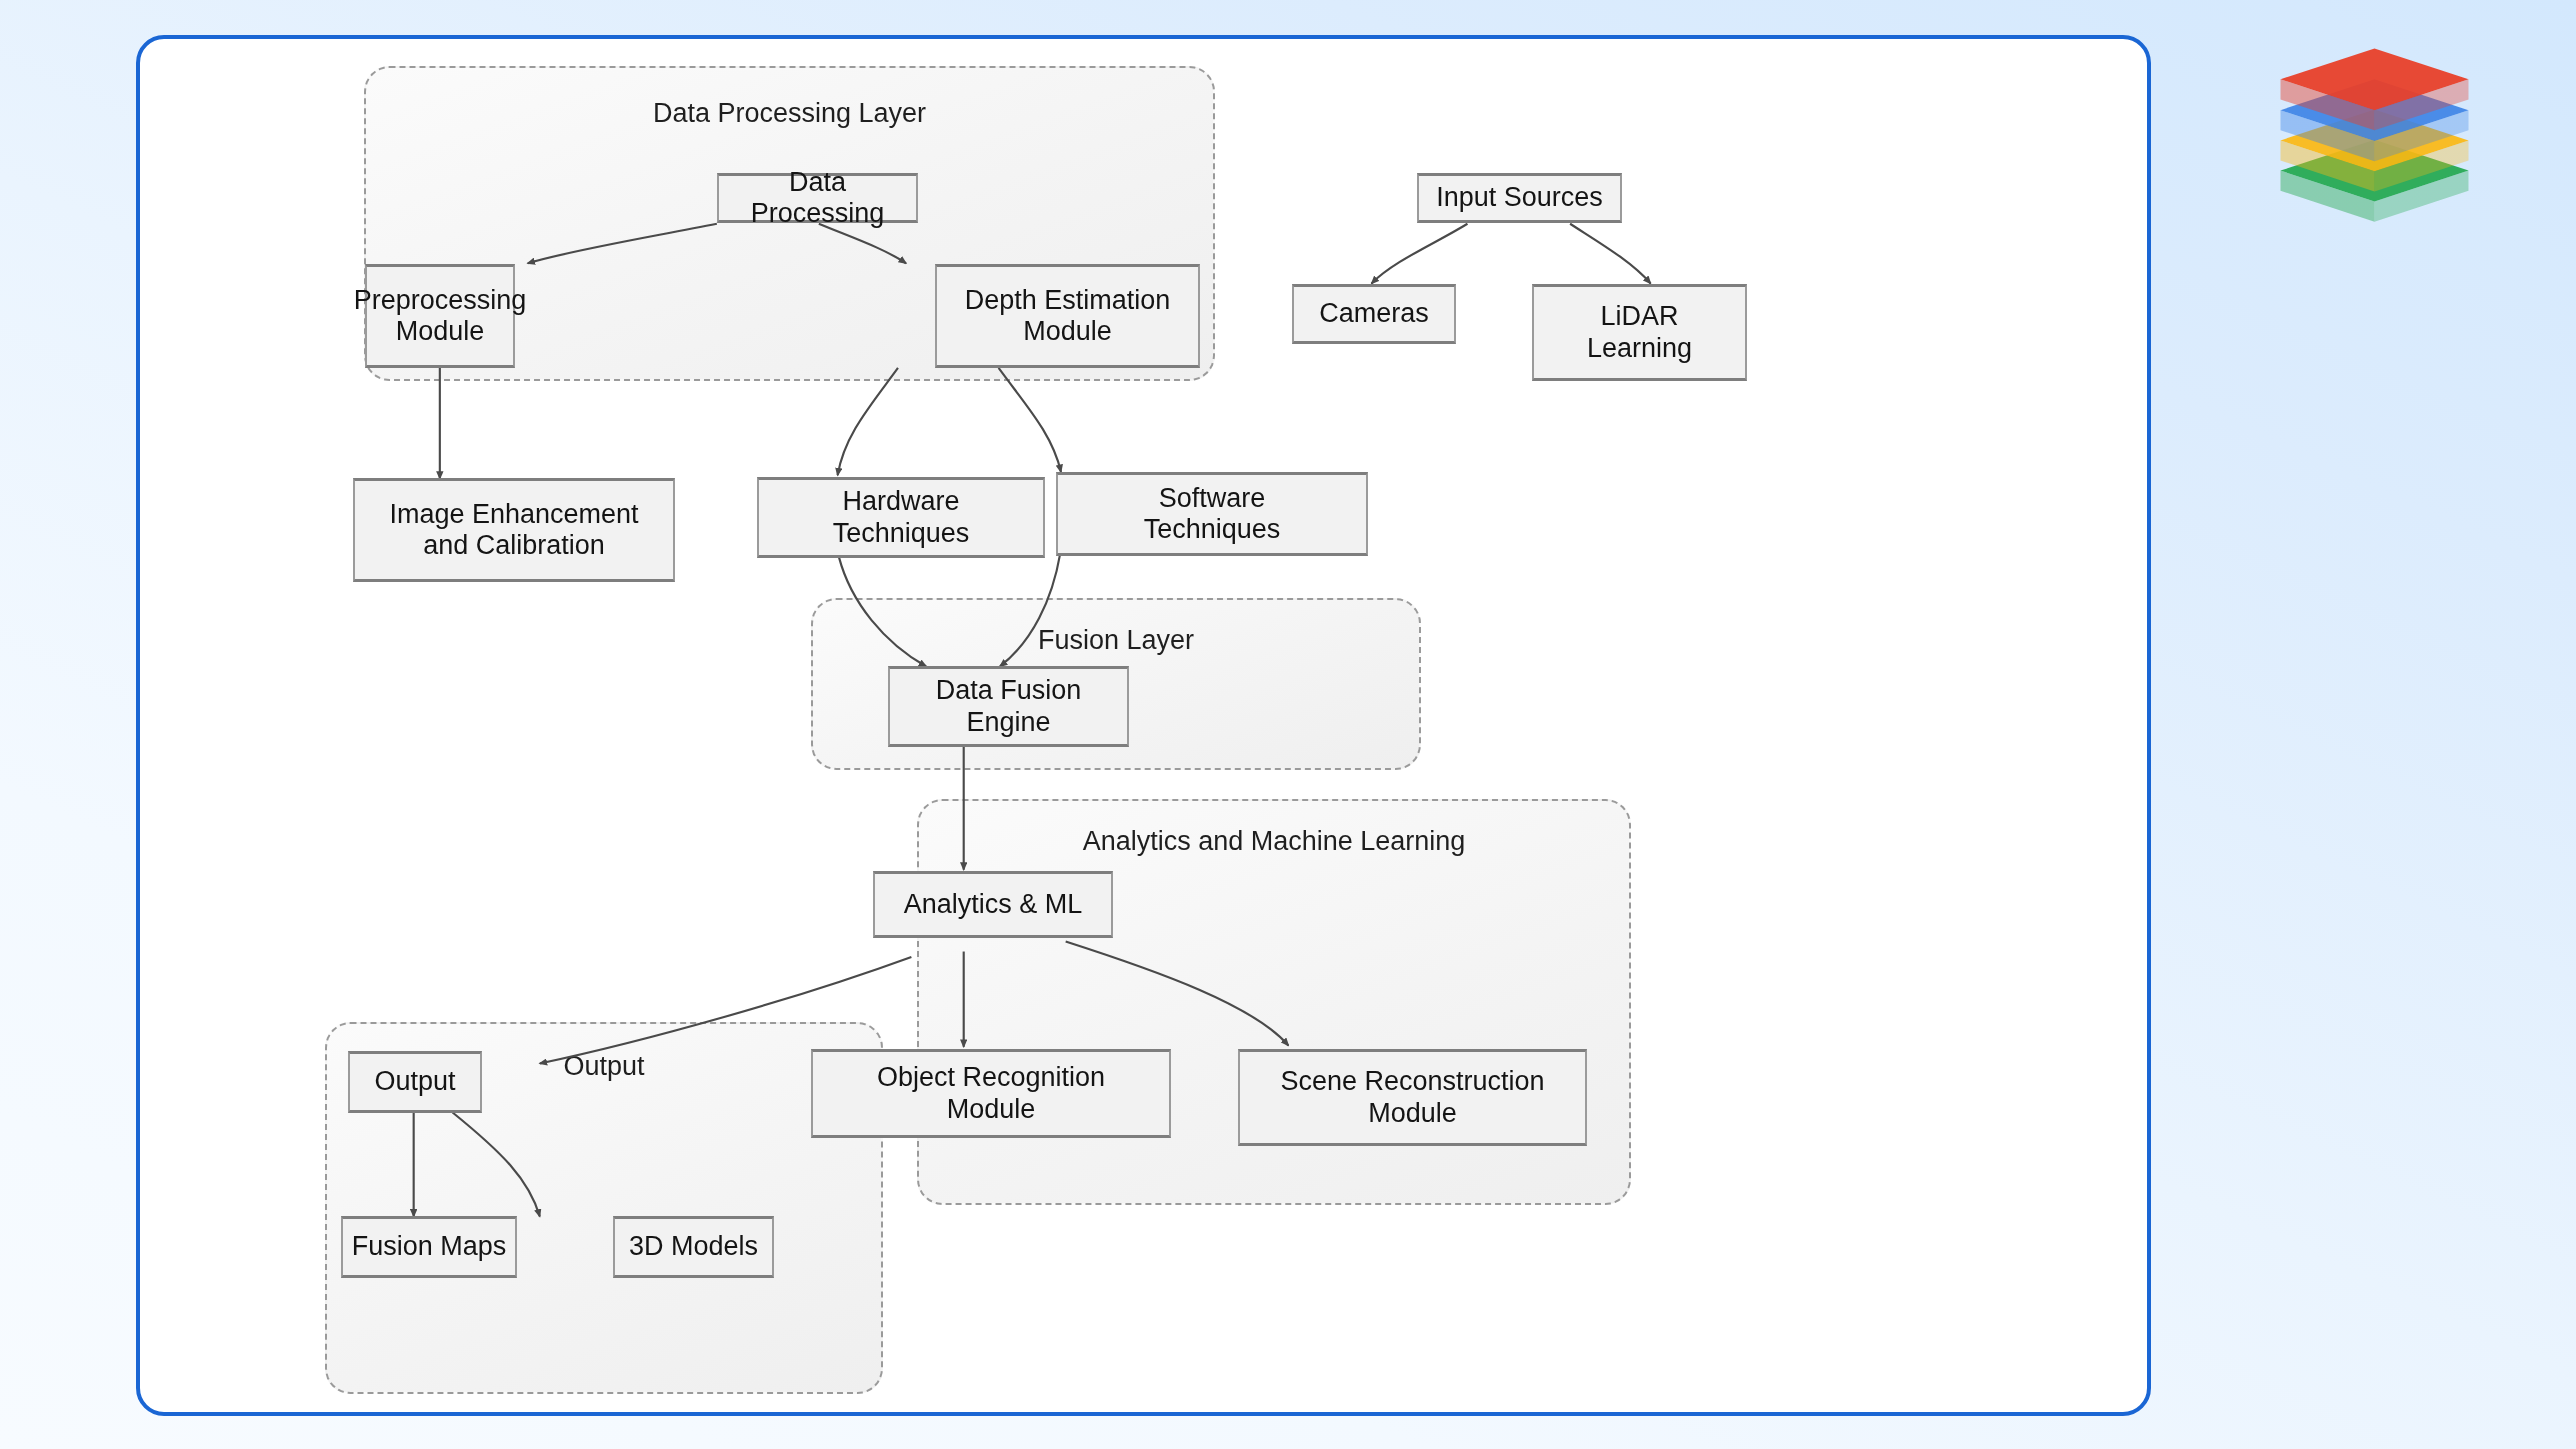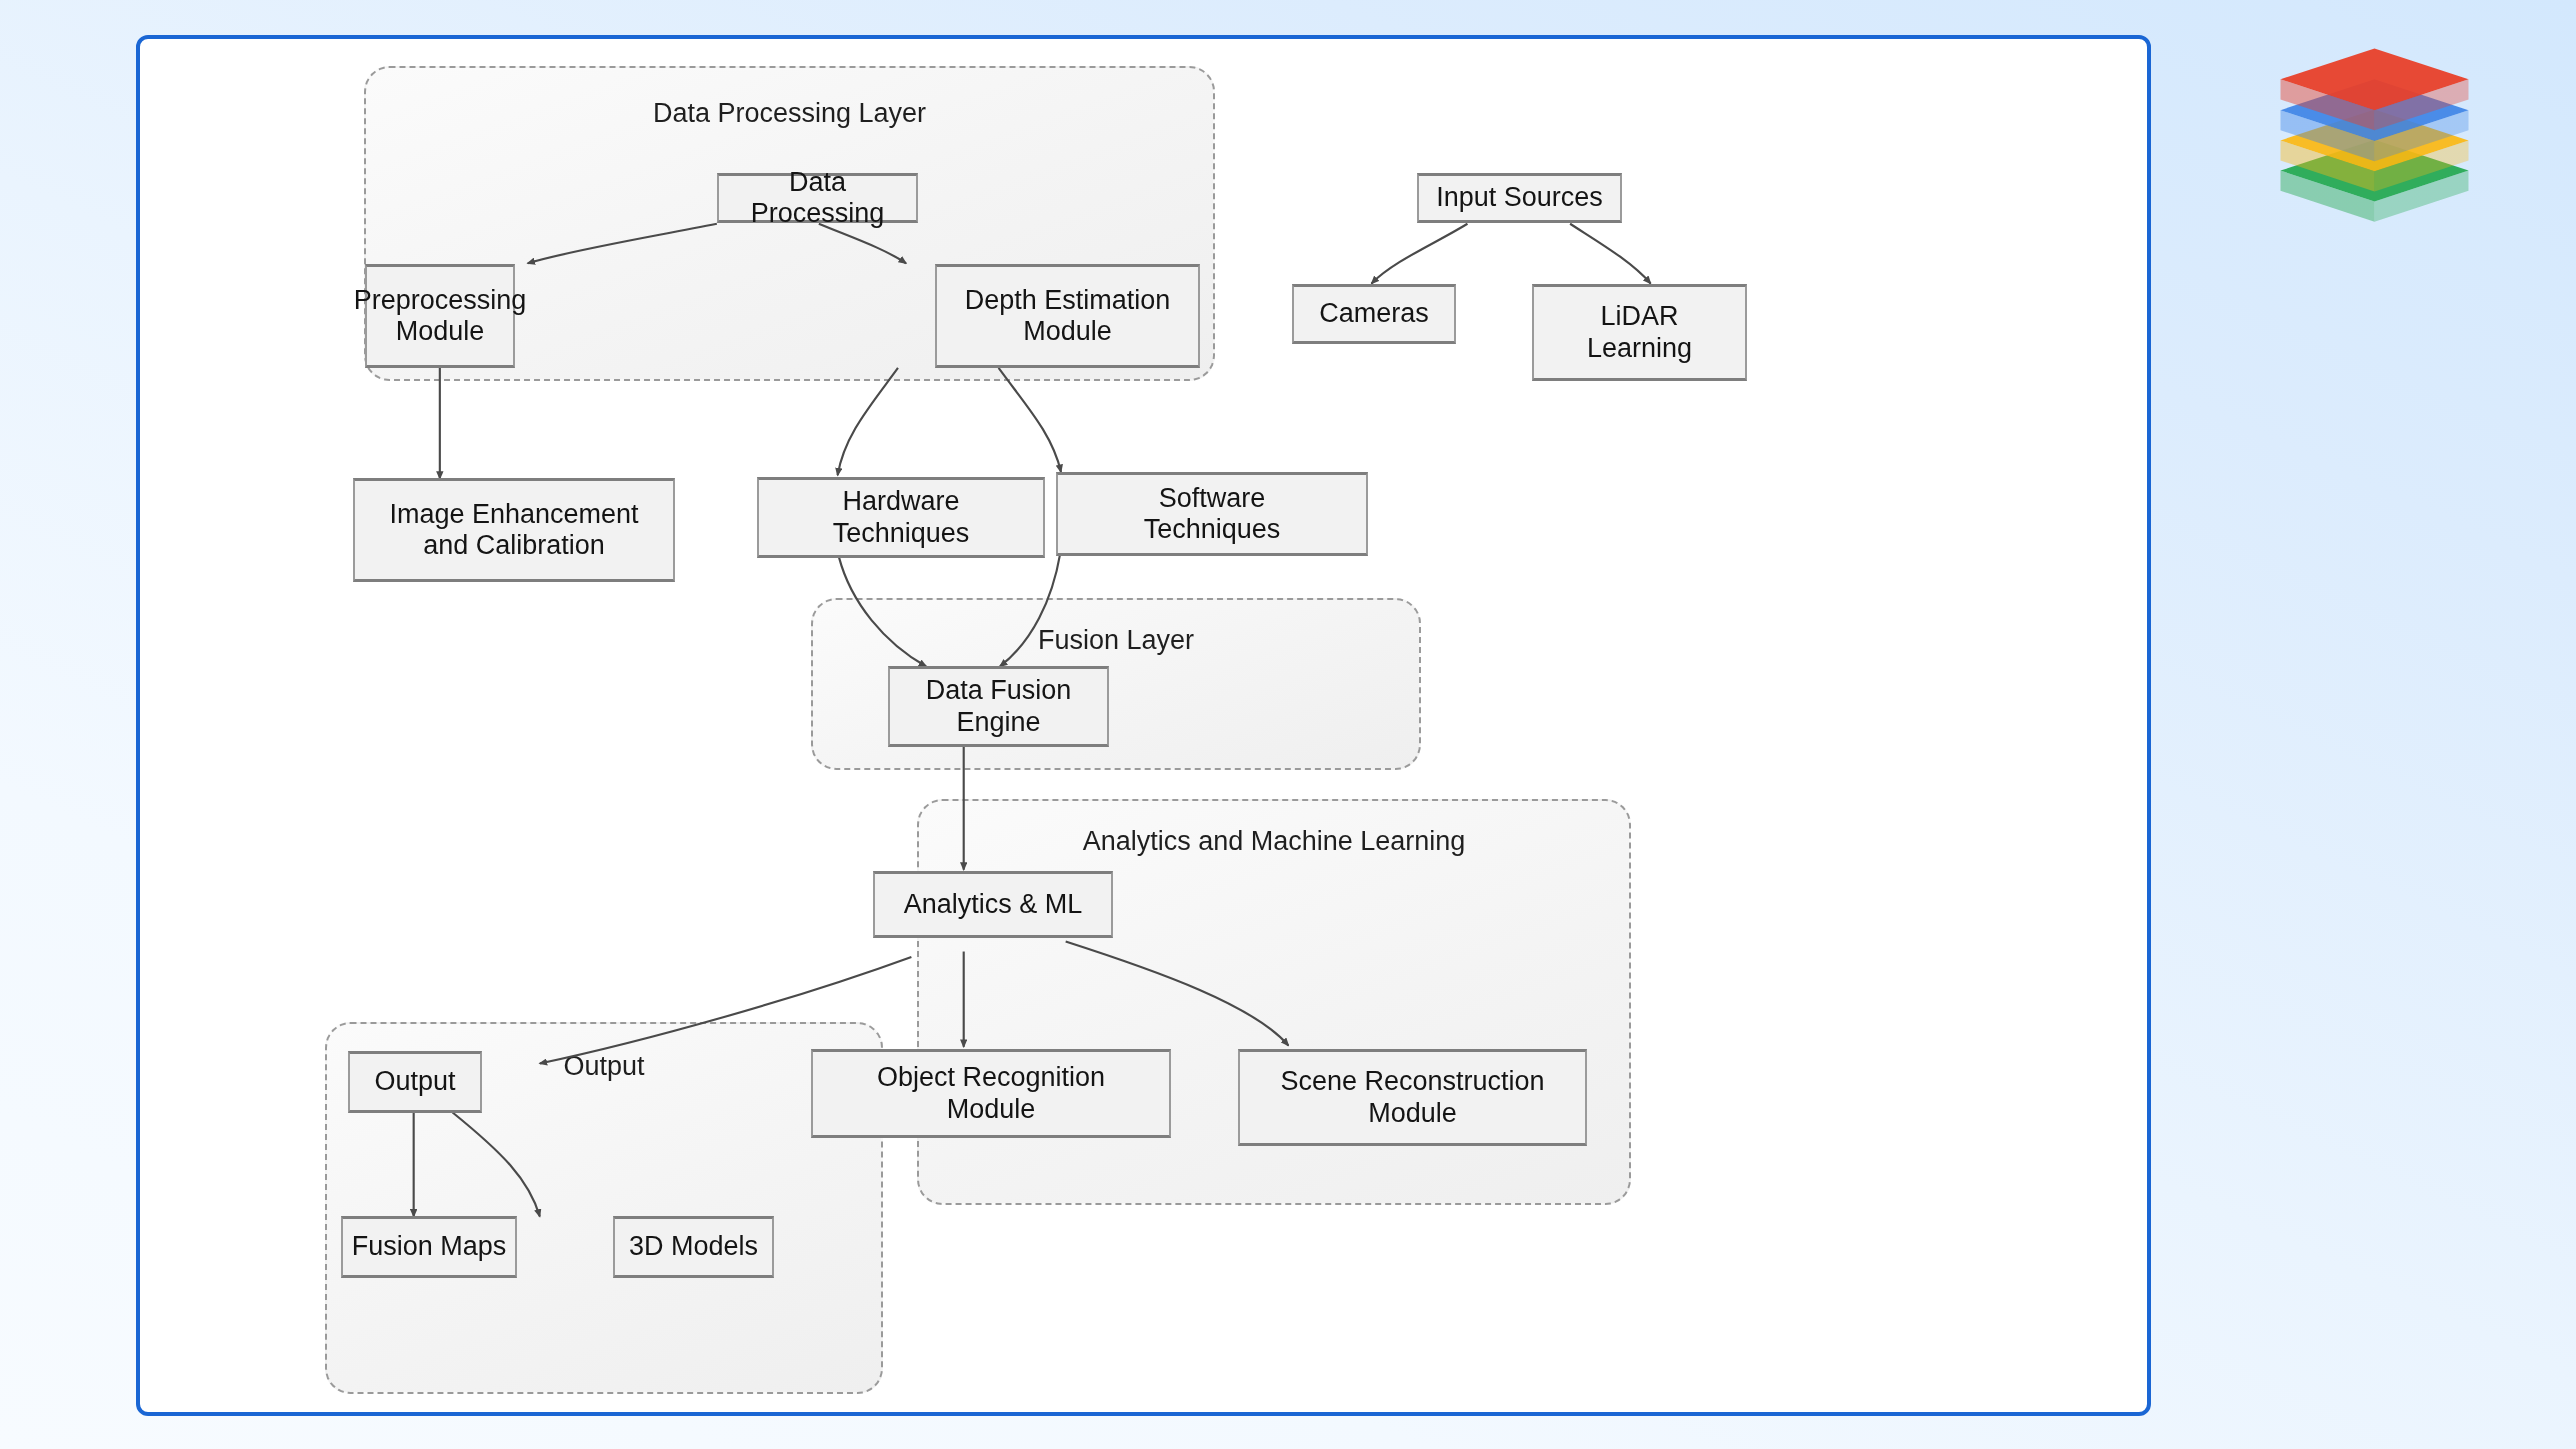--- a/index.html
+++ b/index.html
@@ -16,21 +16,21 @@
   }
   
   #canvas-card {
     position: absolute;
     left: 136px;
     top: 35px;
     width: 2015px;
     height: 1381px;
     background: #ffffff;
     border: 4.7px solid #1a66d4;
-    border-radius: 12px;
+    border-radius: 28px;
     box-sizing: border-box;
   }
   
   #brand {
     position: absolute;
     left: 2188px;
     top: 39px;
     width: 376px;
     height: 268px;
   }
@@ -187,21 +187,21 @@
 
     <div class="node" style="left:213px; top:439px; width:322px; height:104px;">Image Enhancement
 and Calibration</div>
 
     <div class="node" style="left:617px; top:438px; width:288px; height:81px;">Hardware
 Techniques</div>
 
     <div class="node" style="left:916px; top:433px; width:312px; height:84px;">Software
 Techniques</div>
 
-    <div class="node" style="left:748px; top:627px; width:221px; height:81px;">Data Fusion
+    <div class="node" style="left:748px; top:627px; width:241px; height:81px;">Data Fusion
 Engine</div>
 
     <div class="node" style="left:733px; top:832px; width:240px; height:67px;">Analytics &amp; ML</div>
 
     <div class="node" style="left:671px; top:1010px; width:360px; height:89px;">Object Recognition
 Module</div>
 
     <div class="node" style="left:1098px; top:1010px; width:349px; height:97px;">Scene Reconstruction
 Module</div>
 

